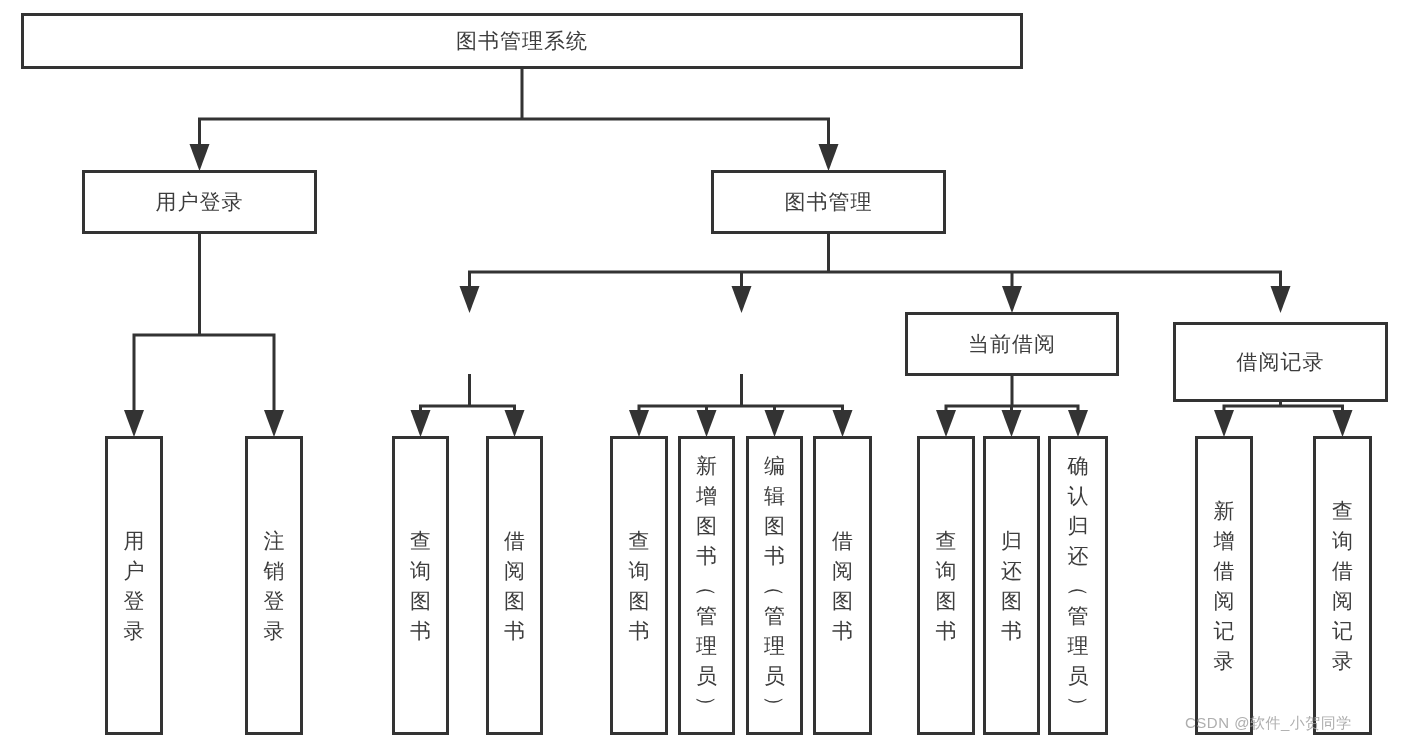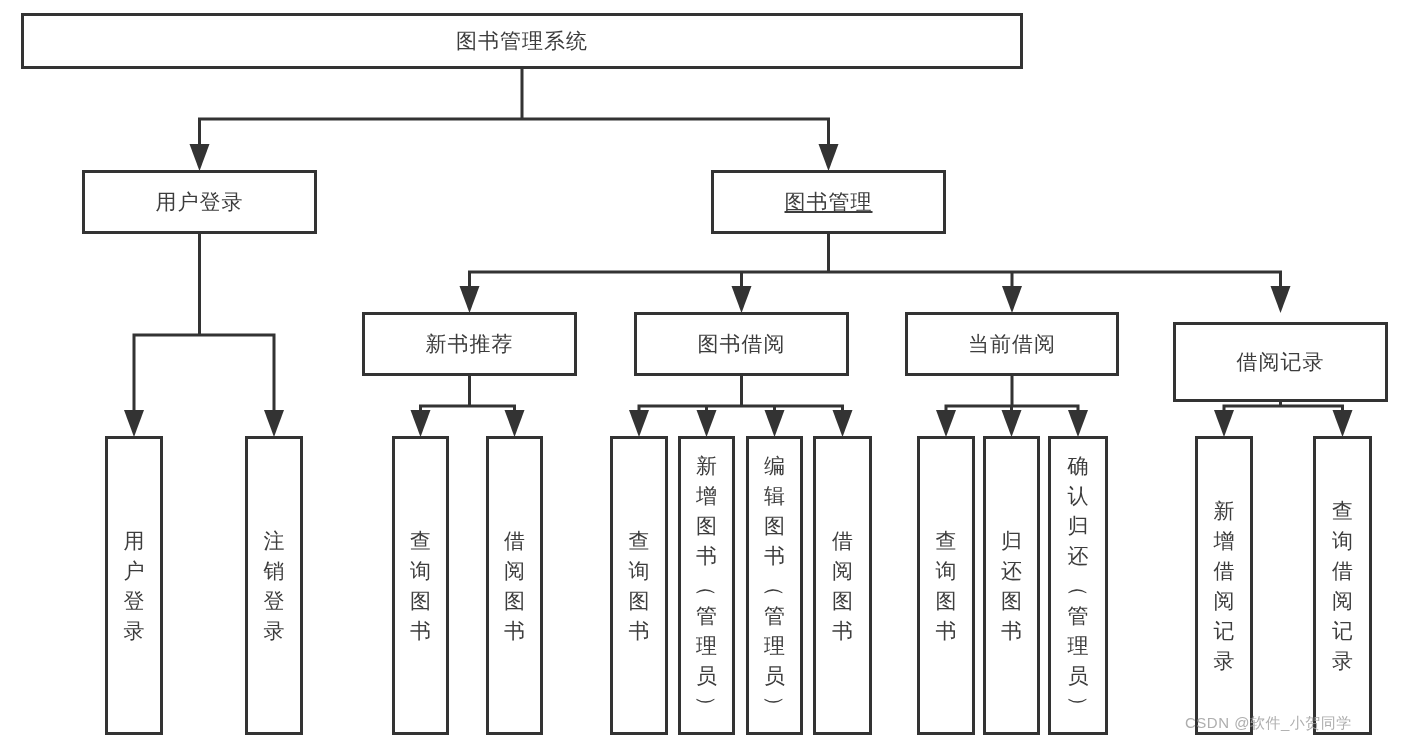--- a/index.html
+++ b/index.html
@@ -96,28 +96,22 @@
       <polygon points="1214,410 1234,410 1224,437" fill="#333333"></polygon>
       <polygon points="1332.5,410 1352.5,410 1342.5,437" fill="#333333"></polygon>
     </svg>
   <div class="watermark">CSDN @软件_小贺同学</div>
 <div class="node" style="left: 21px; top: 13px; width: 1002px; height: 56px;">
       <span class="label">图书管理系统</span>
     </div>
     <div class="node" style="left: 82px; top: 170px; width: 235px; height: 64px; text-align: center;">
       <span class="label">用户登录</span>
     </div>
-    <div class="node" style="left: 711px; top: 170px; width: 235px; height: 64px; text-decoration: underline;">
+    <div class="node" style="left: 711px; top: 170px; width: 235px; height: 64px;">
       <span class="label">图书管理</span>
-    </div>
-    <div class="node" style="left: 362px; top: 312px; width: 215px; height: 64px;">
-      <span class="label">新书推荐</span>
-    </div>
-    <div class="node" style="left: 634px; top: 312px; width: 215px; height: 64px;">
-      <span class="label">图书借阅</span>
     </div>
     <div class="node" style="left: 905px; top: 312px; width: 214px; height: 64px;">
       <span class="label">当前借阅</span>
     </div>
     <div class="node" style="left: 1173px; top: 322px; width: 215px; height: 80px; text-align: right;">
       <span class="label">借阅记录</span>
     </div>
     <div class="node vertical" style="left: 105px; top: 436px; width: 58px; height: 299px;">
       <span class="label">
         <span class="ch">用</span>

